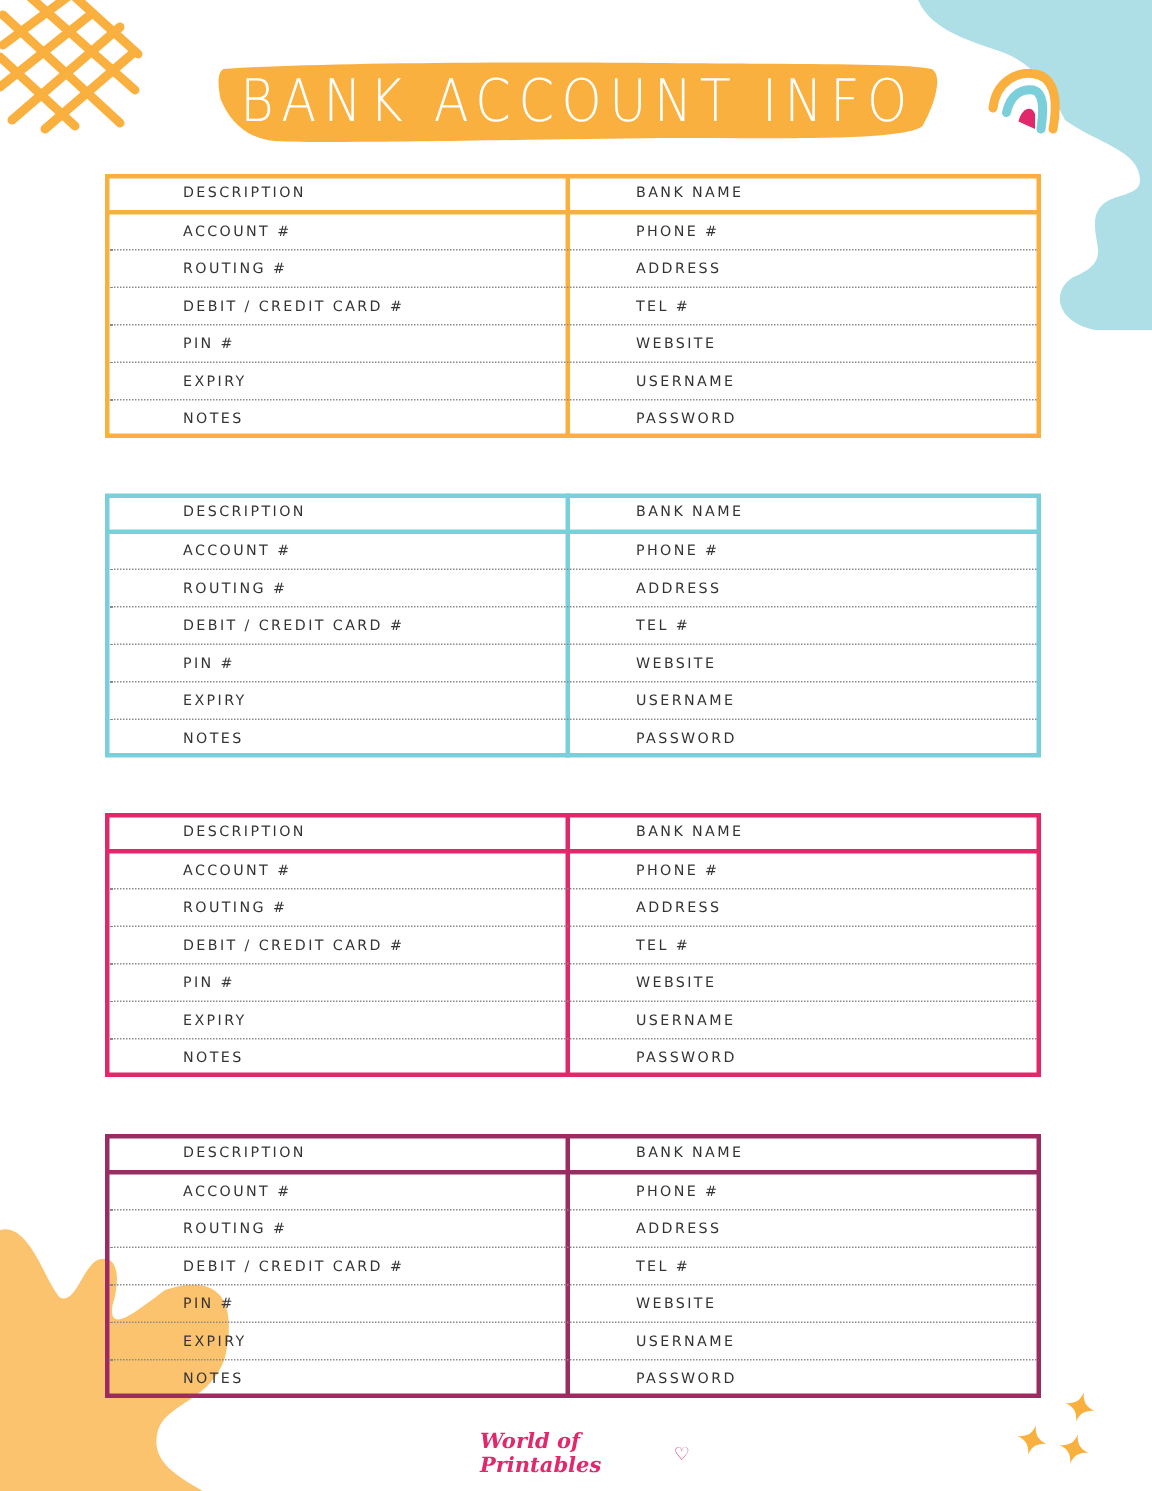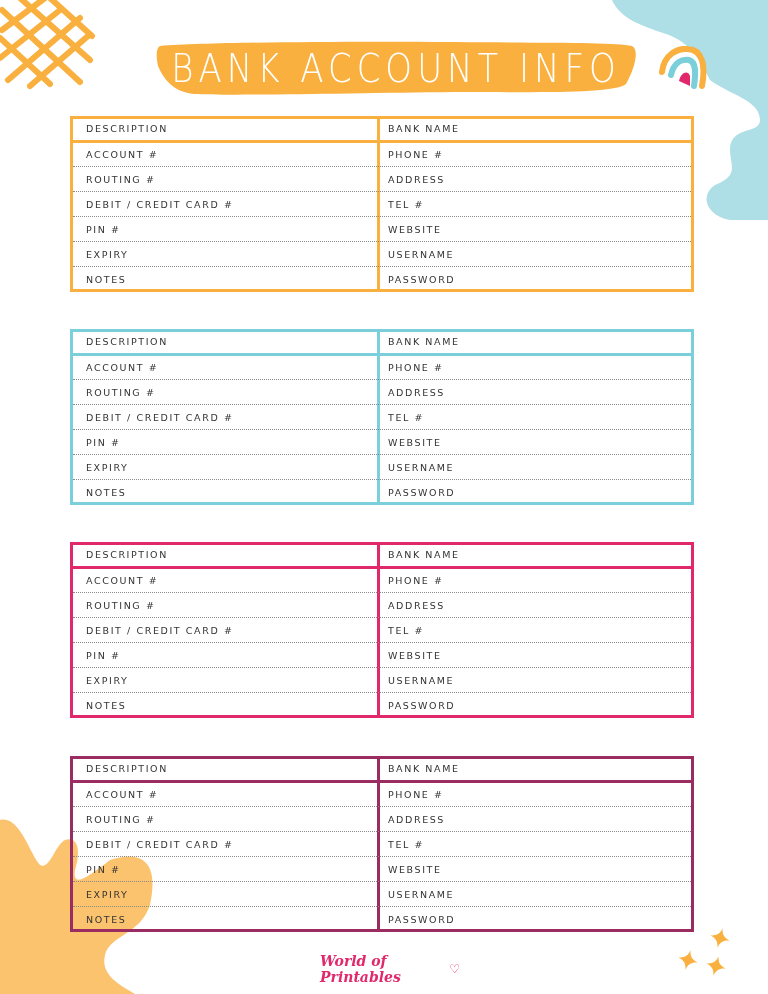--- a/index.html
+++ b/index.html
@@ -1,29 +1,29 @@
 <!DOCTYPE html>
 <html><head>
 <meta charset="utf-8">
 <style>
   html, body { margin:0; padding:0; }
   body { width:768px; height:994px; position:relative; overflow:hidden; background:#ffffff;
          font-family:"DejaVu Sans", sans-serif; }
   .deco { position:absolute; }
-  .title-banner { position:absolute; left:154px; top:40px; width:484px; height:56px; }
+  .title-banner { position:absolute; left:143px; top:40px; width:484px; height:56px; }
   .title-banner svg { position:absolute; left:0; top:0; }
   .title-text { position:absolute; left:0; top:0; width:100%; height:100%; display:flex; align-items:center; justify-content:center;
     color:#fff; font-family:"DejaVu Sans", sans-serif; font-weight:300; font-size:34px; letter-spacing:5px; line-height:1;
     transform:scaleY(1.15); }
   .card { position:absolute; left:70px; width:624px; height:176px; box-sizing:border-box; }
   .card .outer { position:absolute; inset:0; border:3px solid var(--c); box-sizing:border-box; }
   .card .hdr-line { position:absolute; left:0; right:0; top:24px; height:3px; background:var(--c); }
   .card .vsplit { position:absolute; top:0; bottom:0; left:307px; width:3px; background:var(--c); }
   .row { position:absolute; height:25px; display:flex; align-items:center;
-         font-size:9.5px; letter-spacing:1.6px; color:#333; }
+         font-size:9.5px; letter-spacing:1.6px; color:#333;margin-left:36px; }
   .row.left { left:16px; width:280px; }
   .row.right { left:318px; width:296px; }
   .dots { position:absolute; left:3px; right:3px; height:0; border-top:1px dotted #8a8a8a; }
   .footer-logo { position:absolute; left:320px; top:956px; width:140px; height:26px; display:flex; align-items:center;
     color:#E0286A; font-family:"DejaVu Serif", serif; font-style:italic; font-weight:bold; font-size:14px; letter-spacing:0px; }
 </style>
 </head>
 <body>
 
 <svg class="deco" style="left:0;top:0" width="100" height="90" viewBox="0 0 100 90">

